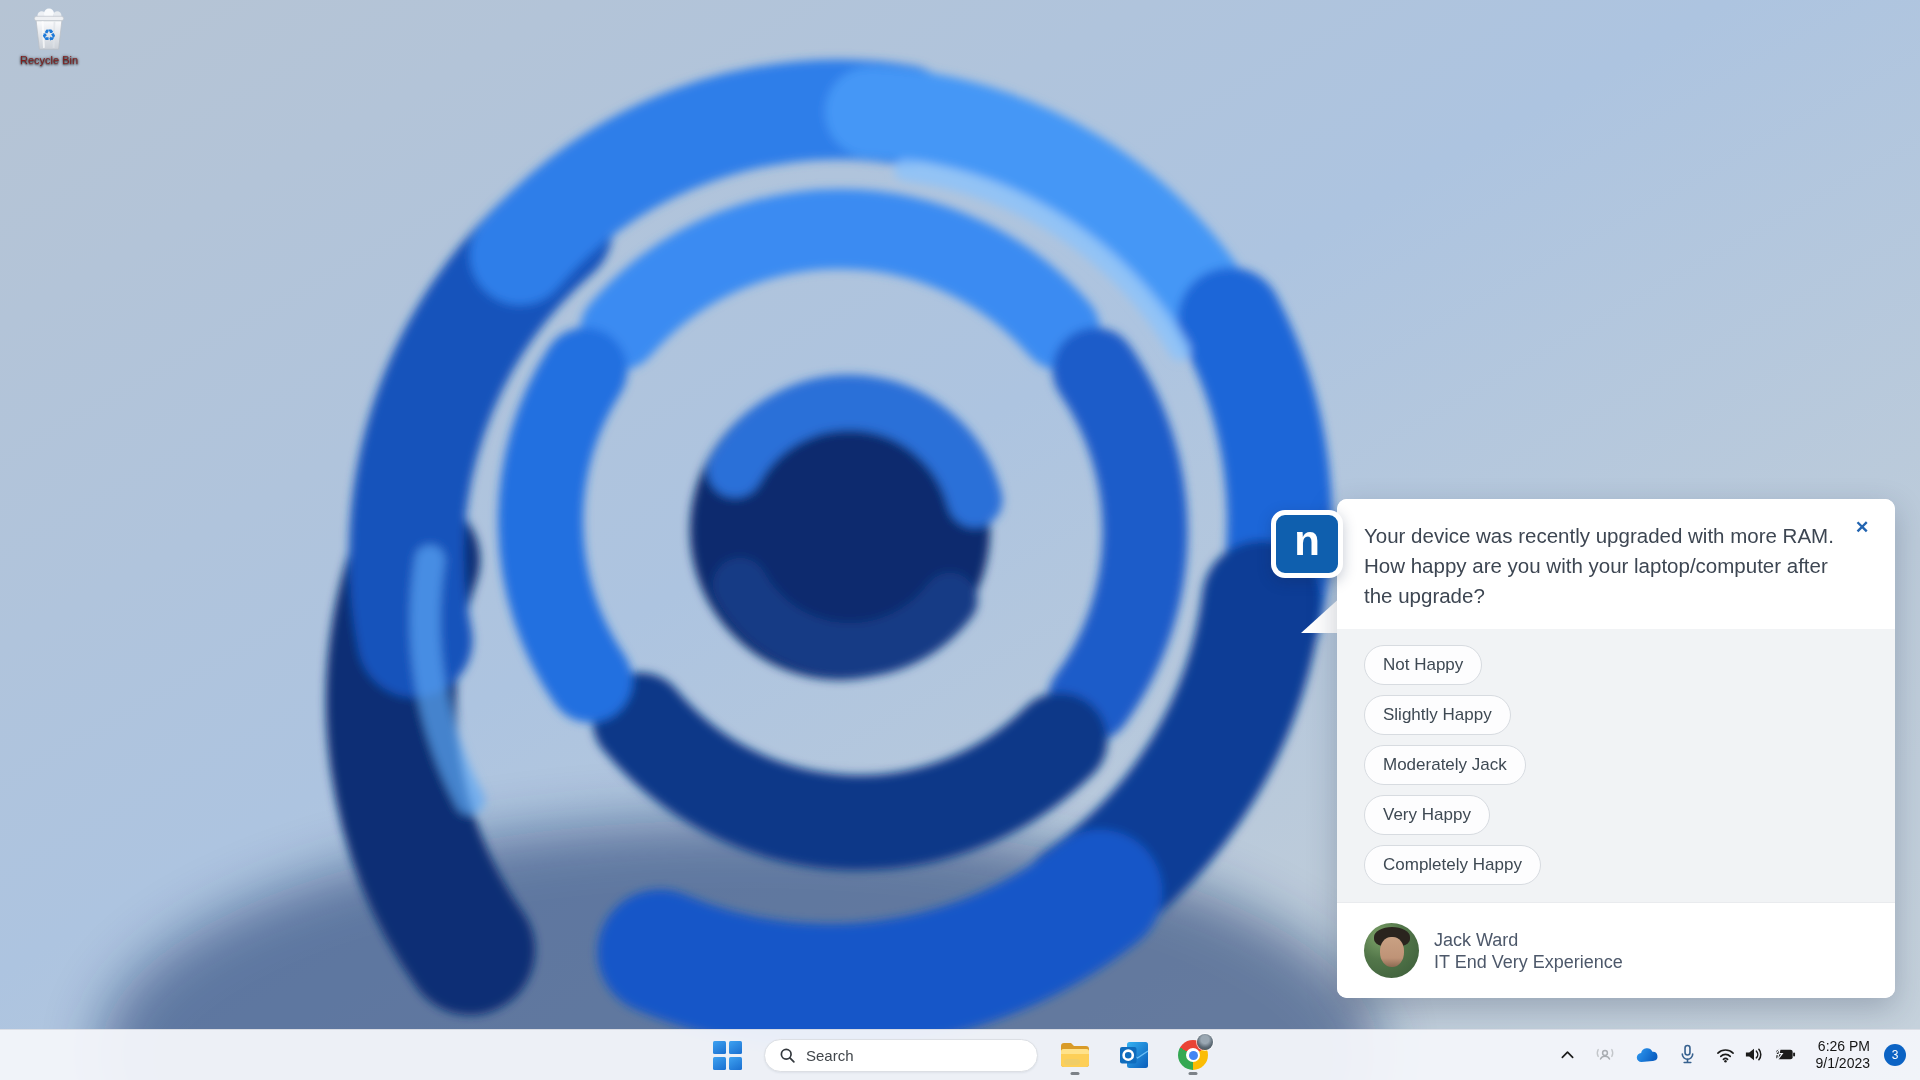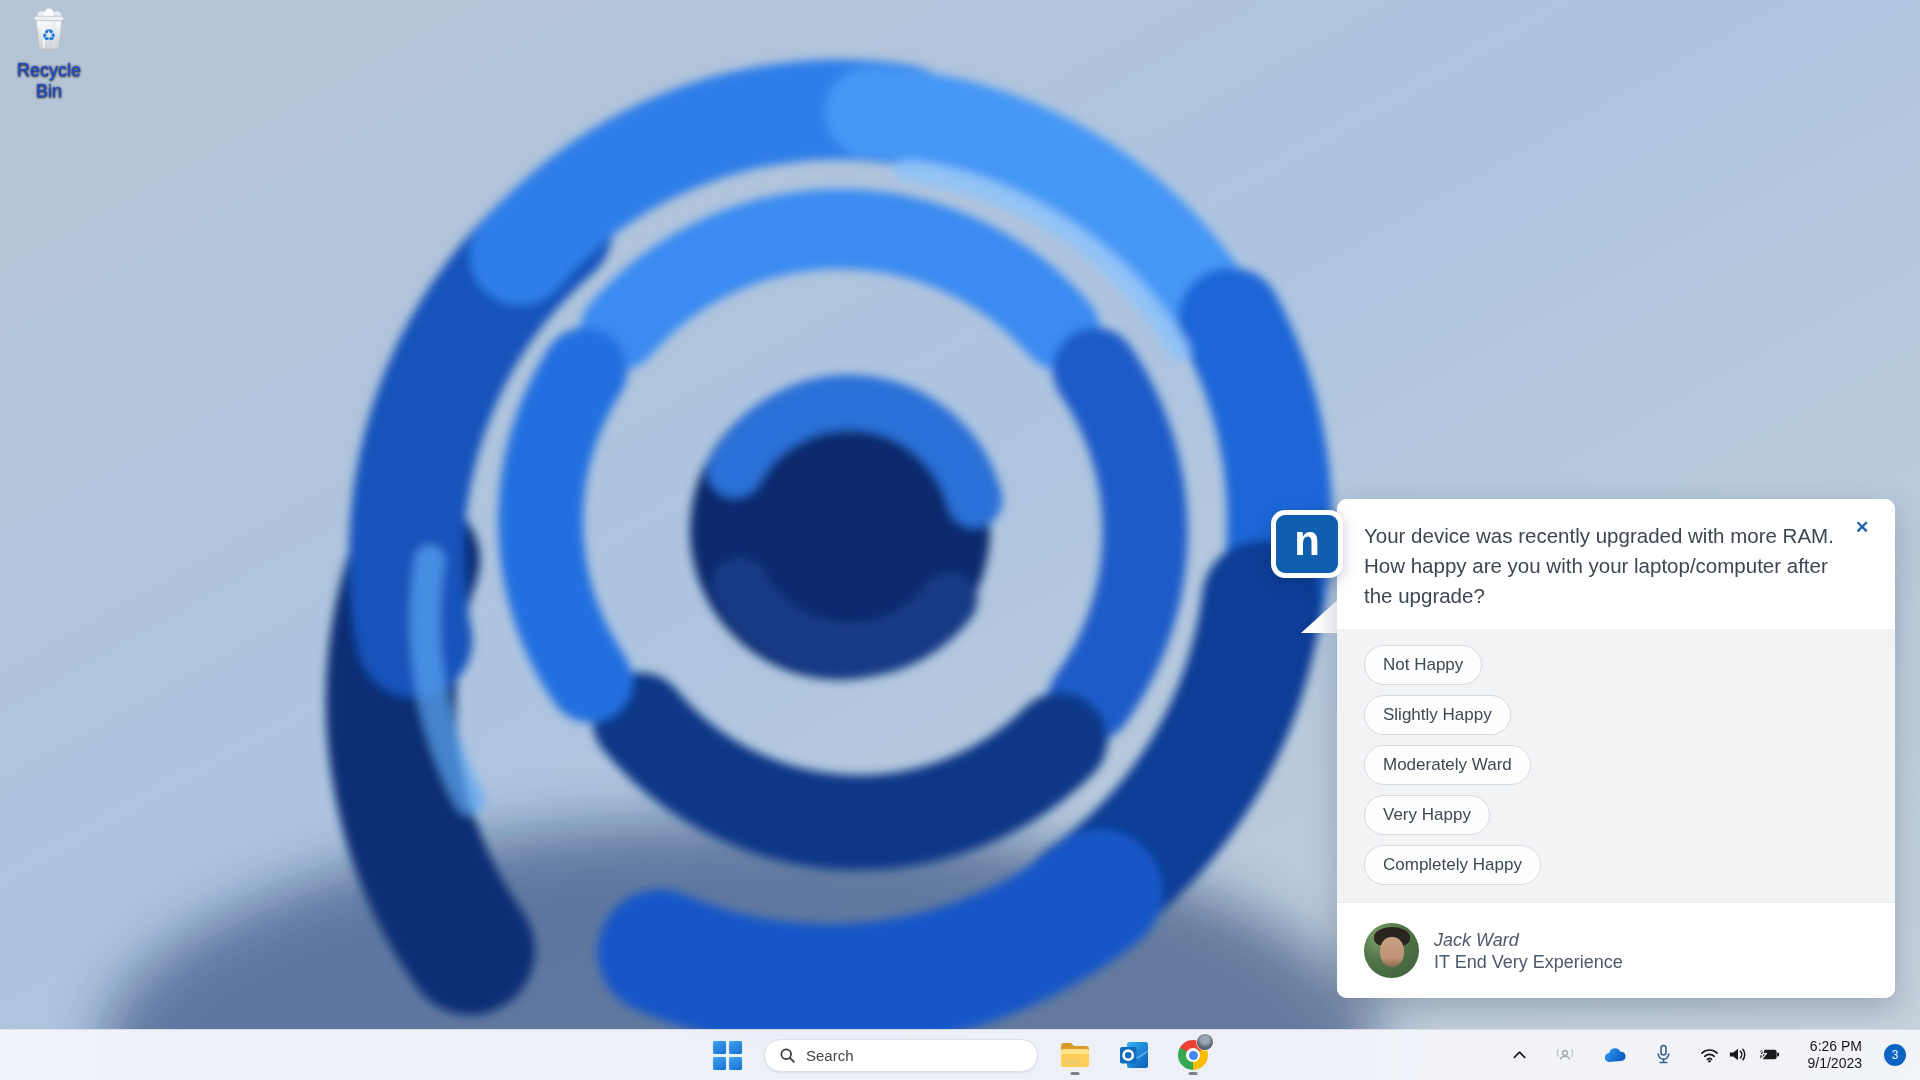--- a/index.html
+++ b/index.html
@@ -6,21 +6,21 @@
   html,body { width:1920px; height:1080px; overflow:hidden; }
   body { font-family:"Liberation Sans", sans-serif; position:relative; background:#b7c6d6; }
 
   
   .wallpaper { position:absolute; inset:0; z-index:0; }
 
   
   .desktop-icon { position:absolute; left:10px; top:8px; width:78px; z-index:2; text-align:center; cursor:default; }
   .desktop-icon .glyph { width:46px; height:44px; margin:0 auto; }
   .desktop-icon .label {
-    margin-top:8px; font-size:18px; color:#1d4ed8;
+    margin-top:2px; font-size:11px; color:#7f1d1d;
     text-shadow:0 1px 2px rgba(0,0,0,.85), 0 0 3px rgba(0,0,0,.6);
   }
 
   
   .survey-wrap { position:absolute; z-index:5; }
   .survey-tail {
     position:absolute; left:1301px; top:586px; width:52px; height:47px; background:#ffffff;
     clip-path:polygon(100% 0, 100% 100%, 0 100%); z-index:4;
   }
   .survey-logo {
@@ -58,21 +58,21 @@
     position:relative;
   }
   .sender-avatar .face {
     position:absolute; left:16px; top:14px; width:24px; height:30px; border-radius:46% 46% 48% 48%;
     background:linear-gradient(180deg,#c9a183 0%, #bf9377 70%, #8c6a52 100%);
   }
   .sender-avatar .hair {
     position:absolute; left:10px; top:4px; width:36px; height:20px; border-radius:50% 50% 40% 40%;
     background:#2a241e;
   }
-  .sender-name { font-size:18px; color:#4d586a; line-height:22px;font-style:italic; }
+  .sender-name { font-size:18px; color:#4d586a; line-height:22px; }
   .sender-role { font-size:18px; color:#4d586a; line-height:22px; }
 
   
   .taskbar {
     position:absolute; left:0; bottom:0; width:1920px; height:51px; z-index:10;
     background:rgba(242,245,250,.96); border-top:1px solid rgba(120,130,145,.18);
     display:flex; align-items:center; justify-content:center;
   }
   .tb-center { display:flex; align-items:center; gap:15px; }
   .tb-btn {
@@ -97,21 +97,21 @@
   .chrome-disc { width:30px; height:30px; border-radius:50%; position:relative;
     background:conic-gradient(from 60deg, #fbbc04 0 120deg, #34a853 120deg 240deg, #ea4335 240deg 360deg); }
   .chrome-disc::before { content:""; position:absolute; left:8px; top:8px; width:14px; height:14px; border-radius:50%; background:#ffffff; }
   .chrome-disc::after  { content:""; position:absolute; left:10.5px; top:10.5px; width:9px; height:9px; border-radius:50%; background:#4285f4; }
   .chrome-avatar {
     position:absolute; right:2px; top:1px; width:16px; height:16px; border-radius:50%;
     background:radial-gradient(circle at 50% 35%, #9aa7b2 0 30%, #5d6a75 60%, #3c4750 100%);
     box-shadow:0 0 0 1px rgba(255,255,255,.7);
   }
 
-  .tb-right { position:absolute; right:14px; top:0; height:49px; display:flex; align-items:center; gap:16px; }
+  .tb-right { position:absolute; right:14px; top:0; height:49px; display:flex; align-items:center; gap:8px; }
   .tray-btn { border:none; background:transparent; border-radius:5px; padding:5px 6px; cursor:pointer;
     display:flex; align-items:center; gap:9px; }
   .clock { text-align:right; font-size:14px; color:#161616; line-height:16.5px; }
   .notif-badge {
     width:22px; height:22px; border-radius:50%; background:#0b63c4; color:#ffffff;
     font-size:12px; display:flex; align-items:center; justify-content:center; border:none; cursor:pointer;
   }
 </style>
 </head>
 <body>
@@ -183,21 +183,21 @@
     <span>n</span>
   </div>
   <div class="survey-card">
     <div class="survey-header">
       <div class="survey-question">Your device was recently upgraded with more RAM. How happy are you with your laptop/computer after the upgrade?</div>
       <button class="survey-close">✕</button>
     </div>
     <div class="survey-body">
       <button class="option-btn">Not Happy</button>
       <button class="option-btn">Slightly Happy</button>
-      <button class="option-btn">Moderately Ward</button>
+      <button class="option-btn">Moderately Jack</button>
       <button class="option-btn">Very Happy</button>
       <button class="option-btn">Completely Happy</button>
     </div>
     <div class="survey-footer">
       <div class="sender-avatar">
         <div class="hair"></div>
           <div class="face"></div>
       </div>
       <div>
         <div class="sender-name">Jack Ward</div>

